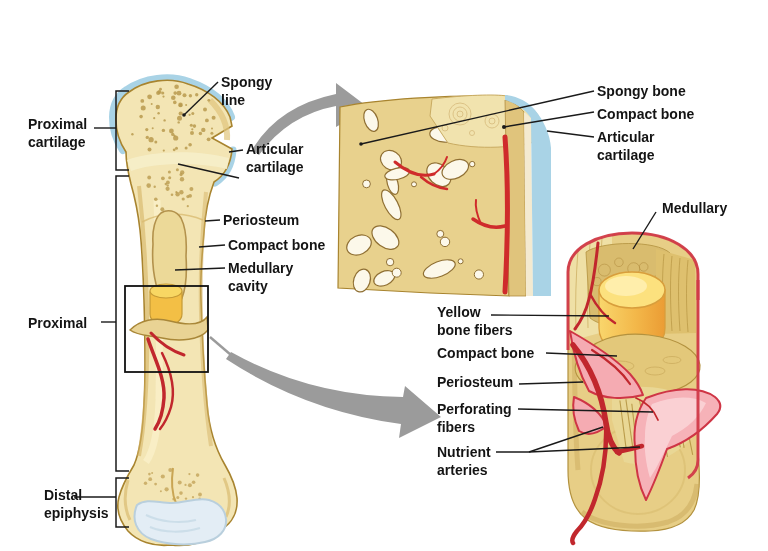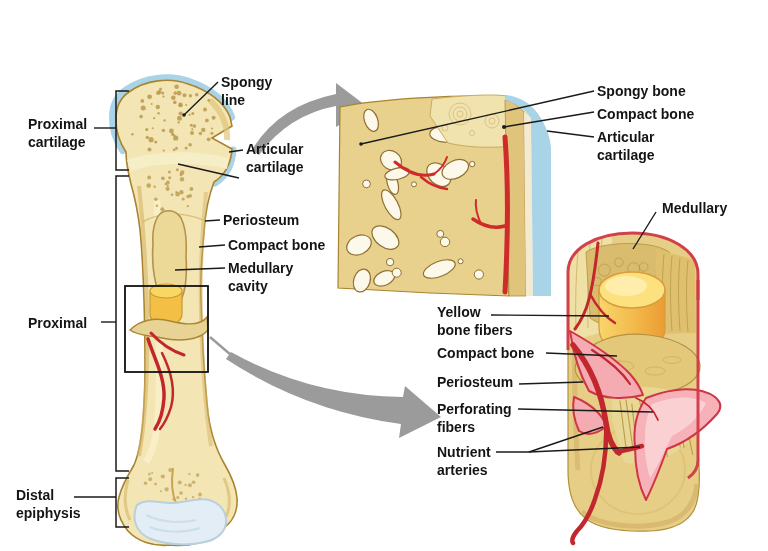--- a/index.html
+++ b/index.html
@@ -354,21 +354,21 @@
     <path d="M 529 452 L 640 447"></path>
     <circle cx="184" cy="115" r="1.8" fill="#1a1a1a" stroke="none"></circle>
     <circle cx="361" cy="144" r="1.8" fill="#1a1a1a" stroke="none"></circle>
     <circle cx="504" cy="127" r="2" fill="#1a1a1a" stroke="none"></circle>
   </g>
 </svg>
 
   <div class="label" style="left:28px;top:115px">Proximal
 cartilage</div>
   <div class="label" style="left:28px;top:314px">Proximal</div>
-  <div class="label" style="left:16px;top:486px">Distal
+  <div class="label" style="left:44px;top:486px">Distal
 epiphysis</div>
 
   <div class="label" style="left:221px;top:73px">Spongy
 line</div>
   <div class="label" style="left:246px;top:140px">Articular
 cartilage</div>
   <div class="label" style="left:223px;top:211px">Periosteum</div>
   <div class="label" style="left:228px;top:236px">Compact bone</div>
   <div class="label" style="left:228px;top:259px">Medullary
 cavity</div>

